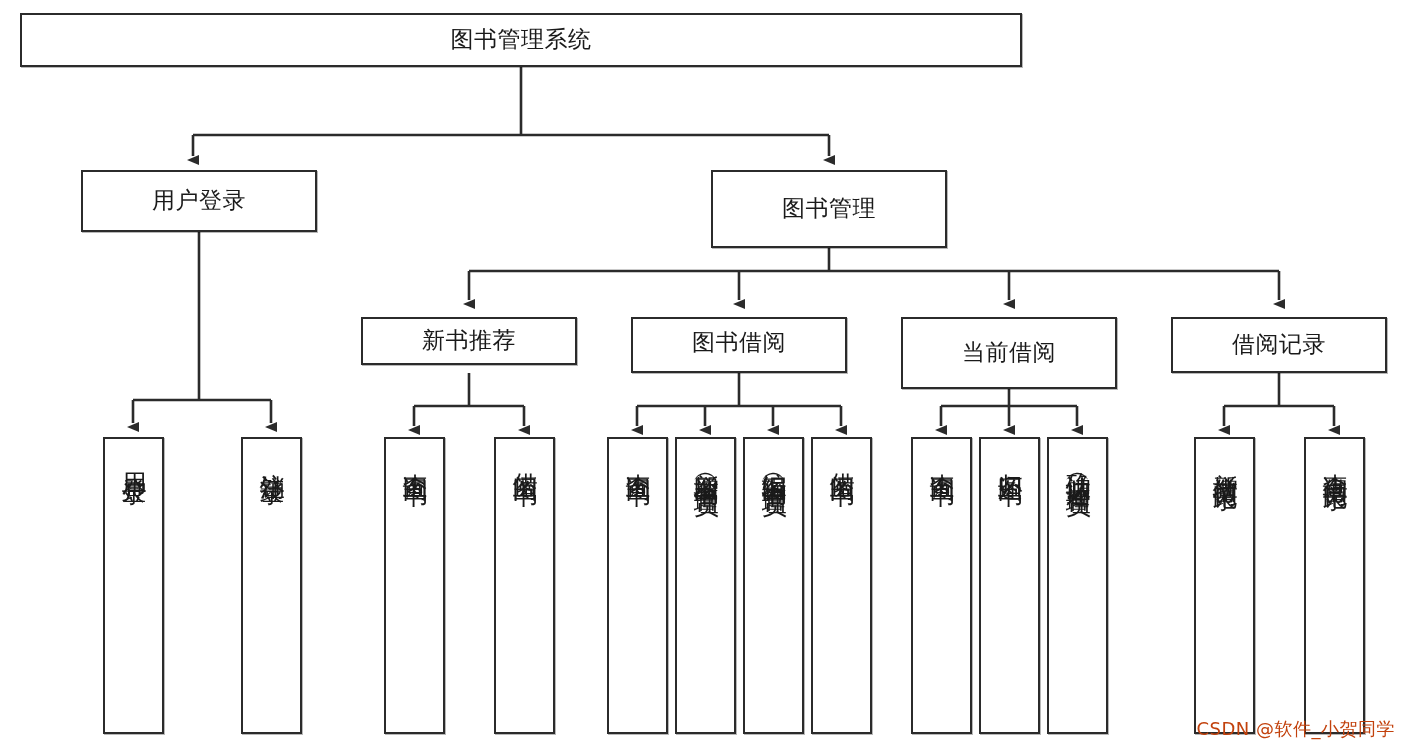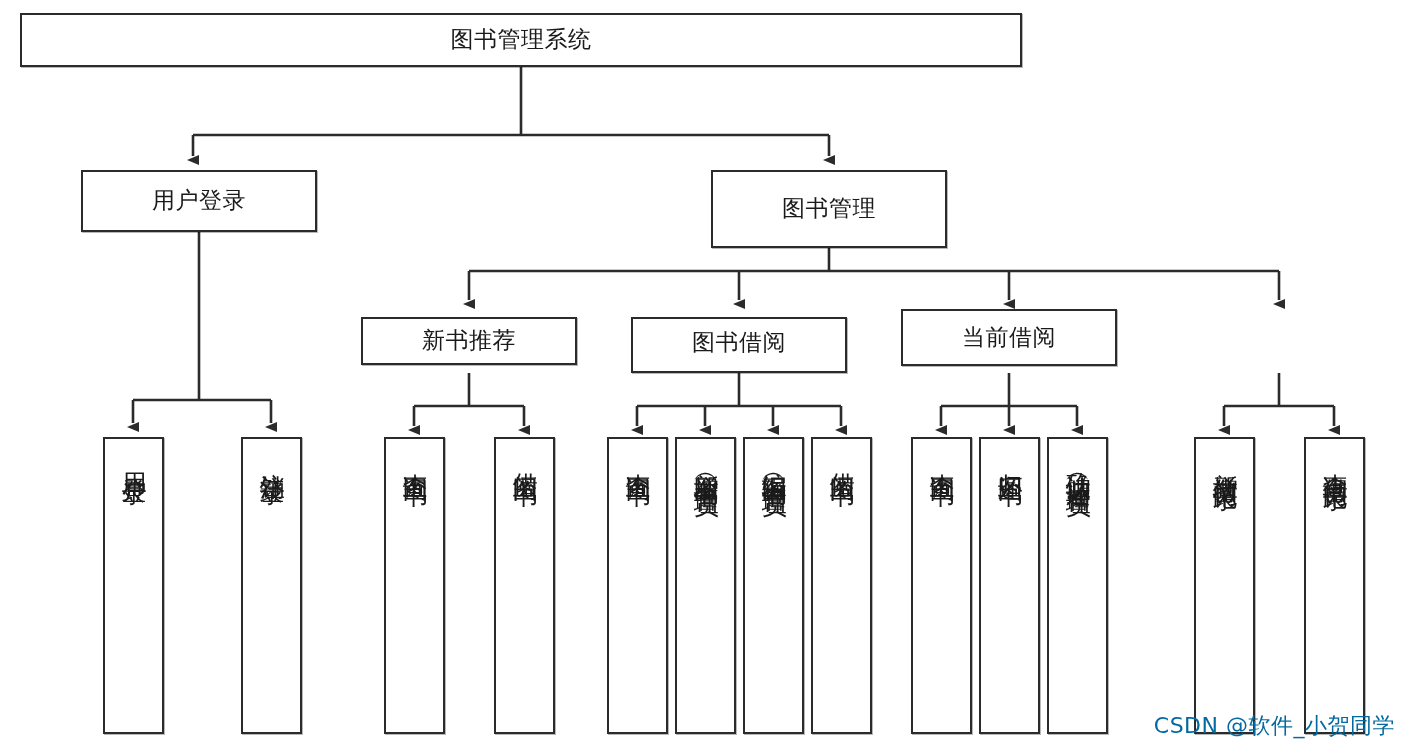--- a/index.html
+++ b/index.html
@@ -54,22 +54,22 @@
     text-orientation: upright;
     font-size: 25px;
     line-height: 1.05;
     letter-spacing: 3px;
     margin: 0 auto;
   }
   #watermark {
     position: absolute;
     right: 10px;
     bottom: 6px;
-    font-size: 22px;
-    color: #0369a1;
+    font-size: 18px;
+    color: #c2410c;
     letter-spacing: 0.5px;
     white-space: nowrap;
     pointer-events: none;
   }
 </style>
 </head>
 <body>
 
 <div id="canvas">
 
@@ -133,22 +133,25 @@
   <div class="node horiz" style="left:711px; top:170px; width:236px; height:78px;">
     <span class="lbl">图书管理</span>
   </div>
 
   <div class="node horiz" style="left:361px; top:317px; width:216px; height:48px;">
     <span class="lbl">新书推荐</span>
   </div>
   <div class="node horiz" style="left:631px; top:317px; width:216px; height:56px;font-family:Liberation Mono, monospace;">
     <span class="lbl">图书借阅</span>
   </div>
-  <div class="node horiz" style="left:901px; top:309px; width:216px; height:57px;">
+  <div class="node horiz" style="left:901px; top:317px; width:216px; height:72px;">
     <span class="lbl">当前借阅</span>
+  </div>
+  <div class="node horiz" style="left:1171px; top:317px; width:216px; height:56px;">
+    <span class="lbl">借阅记录</span>
   </div>
 
   <div class="node vert" style="left:103px; top:437px; width:61px; height:297px;">
     <span class="lbl">用户登录</span>
   </div>
   <div class="node vert" style="left:241px; top:437px; width:61px; height:297px;">
     <span class="lbl">注销登录</span>
   </div>
 
   <div class="node vert" style="left:384px; top:437px; width:61px; height:297px;">

